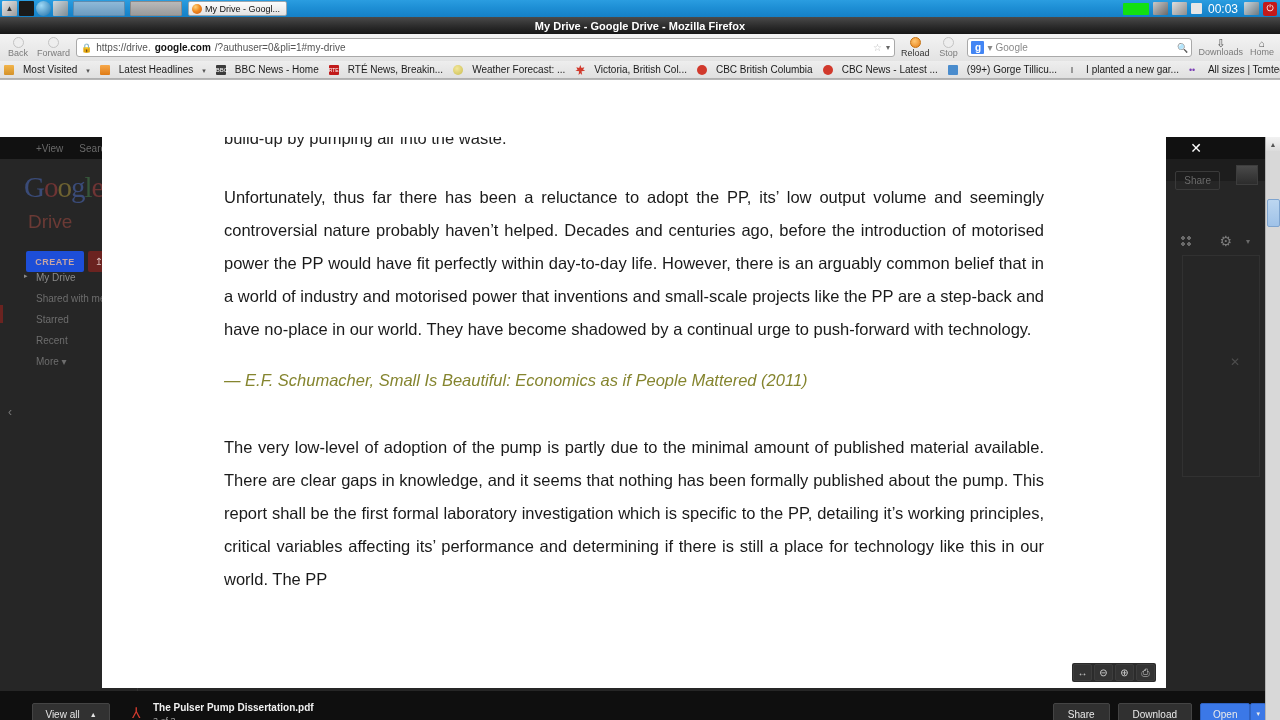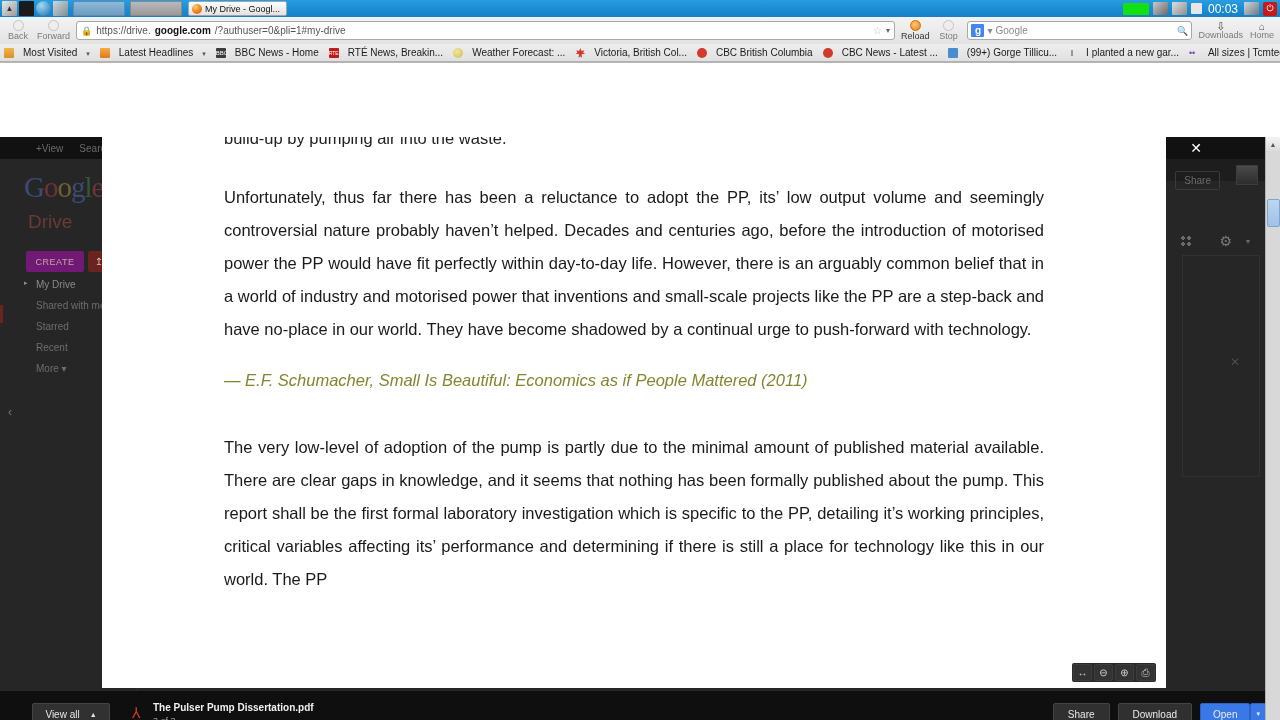--- a/index.html
+++ b/index.html
@@ -185,31 +185,31 @@
     font-family: "Liberation Serif", serif; font-size: 29px; letter-spacing: -1px;
   }
   .dl-b { color: #3a4b78; } .dl-r { color: #6e3434; }
   .dl-y { color: #6e6231; } .dl-g { color: #36563a; }
   .drive-word {
     position: absolute; top: 74px; left: 28px;
     font-size: 19px; color: #6b3a35;
   }
   .create-btn {
     position: absolute; top: 114px; left: 26px;
-    width: 58px; height: 21px; background: #701a75; color: #c7a6a4;
-    font-size: 9px; font-weight: normal; letter-spacing: .5px;
+    width: 58px; height: 21px; background: #1d4ed8; color: #c7a6a4;
+    font-size: 9px; font-weight: bold; letter-spacing: .5px;
     display: flex; align-items: center; justify-content: center; border-radius: 2px;
   }
   .upload-btn {
     position: absolute; top: 114px; left: 88px;
     width: 22px; height: 21px; background: #6b2320; color: #d8bbb9;
     font-size: 10px; display: flex; align-items: center; justify-content: center;
     border-radius: 2px;
   }
-  .drive-nav { position: absolute; top: 137px; left: 20px; width: 110px; }
+  .drive-nav { position: absolute; top: 130px; left: 20px; width: 110px; }
   .dnav-item { font-size: 10px; color: #6d6d6d; padding: 5px 0 5px 16px; }
   .dnav-item.sel { color: #8a8a8a; }
   .dnav-item.sel::before { content: "▸"; position: absolute; left: 4px; font-size: 7px; }
   .dnav-item { position: relative; }
   .drive-sel-bar {
     position: absolute; top: 168px; left: 0; width: 3px; height: 18px; background: #6b2320;
   }
   .collapse-arrow {
     position: absolute; top: 268px; left: 8px; color: #777; font-size: 12px;
   }
@@ -350,20 +350,23 @@
       <div class="tray-ico tray-b"></div>
       <div class="tray-ico tray-c"></div>
       <div class="tray-clock">00:03</div>
       <div class="tray-ico tray-d"></div>
       <div class="tray-pwr">⏻</div>
     </div>
   </div>
 
   <div class="ffwin">
 
+    <div class="titlebar">
+      <span>My Drive - Google Drive - Mozilla Firefox</span>
+    </div>
 
     <div class="chrome">
 
 
 
       <div class="navbar">
         <div class="navbtn">
           <span class="circ"></span>
           <span>Back</span>
         </div>

